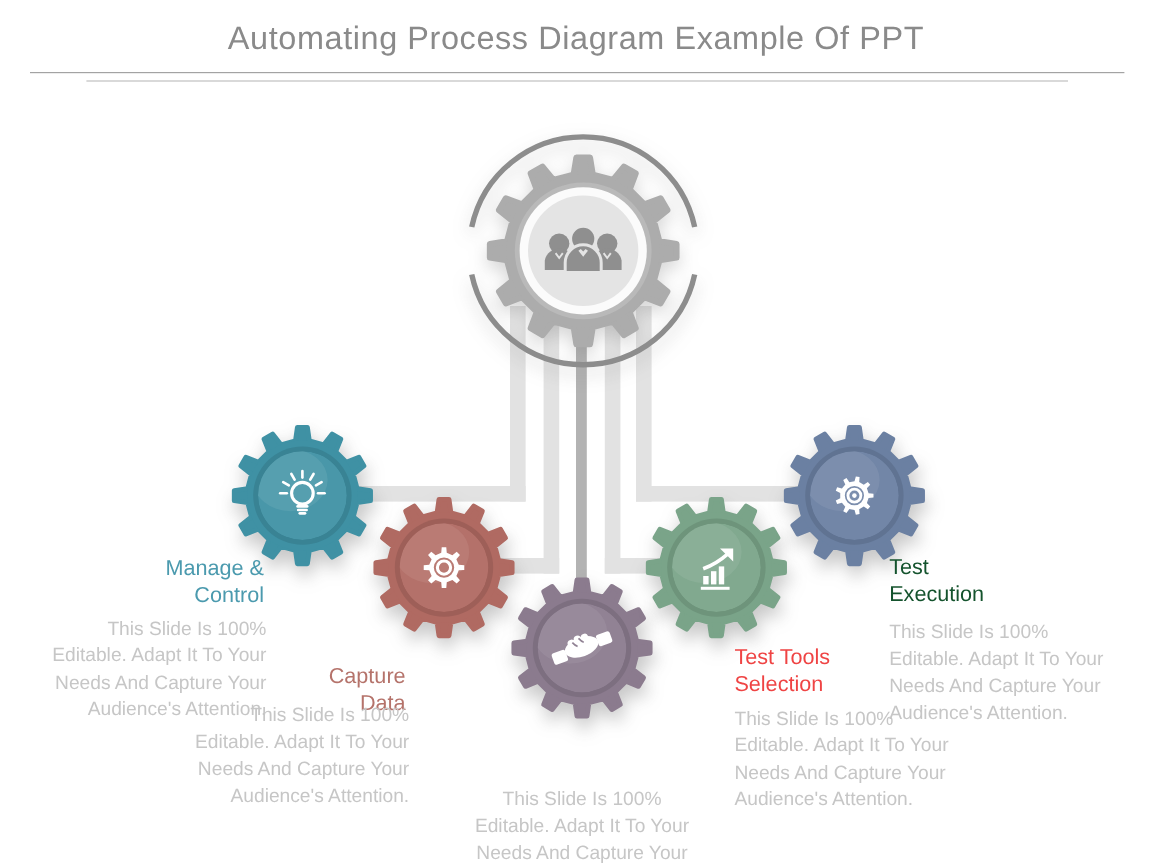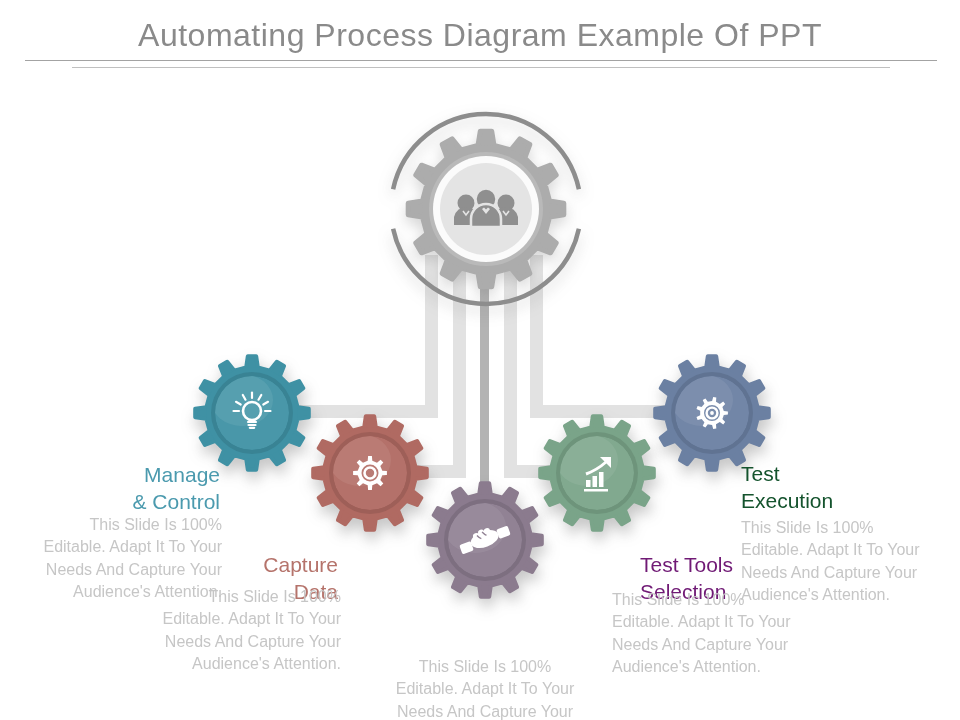--- a/index.html
+++ b/index.html
@@ -1,28 +1,28 @@
 <!DOCTYPE html>
 <html><head>
 <meta charset="utf-8">
 <style>
   html,body{margin:0;padding:0;background:#ffffff;}
   .slide{position:relative;width:960px;height:720px;background:#ffffff;overflow:hidden;
          font-family:"Liberation Sans",sans-serif;}
   .title{position:absolute;top:17px;left:0;right:0;text-align:center;
-         font-size:32px;letter-spacing:.5px;color:#8A8A8A;}
+         font-size:27px;letter-spacing:.5px;color:#8A8A8A;}
   .rule{position:absolute;height:1px;}
   .rule1{left:25px;top:60px;width:912px;background:#A3A3A3;}
   .rule2{left:72px;top:67px;width:818px;background:#C0C0C0;}
   .conn{position:absolute;z-index:1;background:#E2E2E2;}
   .conn-dark{background:#B3B3B3;}
   .gear{position:absolute;z-index:3;}
   .gear-center{z-index:2;filter:drop-shadow(0 6px 7px rgba(90,90,90,.25));}
   .gear-small{filter:drop-shadow(2px 8px 7px rgba(80,80,80,.32));}
-  .step-label{position:absolute;z-index:4;font-size:21px;line-height:1.27;}
+  .step-label{position:absolute;z-index:4;font-size:18px;line-height:1.27;}
   .step-caption{position:absolute;z-index:4;font-size:16px;line-height:1.4;color:#C6C6C6;}
   .ta-r{text-align:right;} .ta-c{text-align:center;} .ta-l{text-align:left;}
 </style>
 </head>
 <body>
 
 <div class="slide">
 
   <div class="title" style="color: rgb(138, 138, 138);">Automating Process Diagram Example Of PPT</div>
   <div class="rule rule1"></div>
@@ -178,19 +178,19 @@
     </svg>
 
   <div class="step-label ta-r" style="left: 125px; top: 462px; width: 95px; color: rgb(75, 154, 174);">Manage &amp; Control</div>
   <div class="step-caption ta-r" style="left: 26px; top: 514px; width: 196px; color: rgb(198, 198, 198);">This Slide Is 100% Editable. Adapt It To Your Needs And Capture Your Audience's Attention.</div>
 
   <div class="step-label ta-r" style="left: 263px; top: 532px; width: 75px; color: rgb(181, 115, 107); margin-top: 20px;">Capture Data</div>
   <div class="step-caption ta-r" style="left: 145px; top: 586px; width: 196px; color: rgb(198, 198, 198);">This Slide Is 100% Editable. Adapt It To Your Needs And Capture Your Audience's Attention.</div>
 
   <div class="step-caption ta-c" style="left: 387px; top: 656px; width: 196px; color: rgb(198, 198, 198);">This Slide Is 100% Editable. Adapt It To Your Needs And Capture Your Audience's Attention.</div>
 
-  <div class="step-label ta-l" style="left: 640px; top: 536px; width: 95px; color: #701a75; margin-top: 16px;">Test Tools Selection</div>
+  <div class="step-label ta-l" style="left: 612px; top: 536px; width: 95px; color: #ef4444;">Test Tools Selection</div>
   <div class="step-caption ta-l" style="left: 612px; top: 589px; width: 196px; color: rgb(198, 198, 198);">This Slide Is 100% Editable. Adapt It To Your Needs And Capture Your Audience's Attention.</div>
 
   <div class="step-label ta-l" style="left: 741px; top: 461px; width: 85px; color: #14532d;">Test Execution</div>
   <div class="step-caption ta-l" style="left: 741px; top: 517px; width: 196px; color: rgb(198, 198, 198);">This Slide Is 100% Editable. Adapt It To Your Needs And Capture Your Audience's Attention.</div>
 
 </div>
 
 </body></html>

